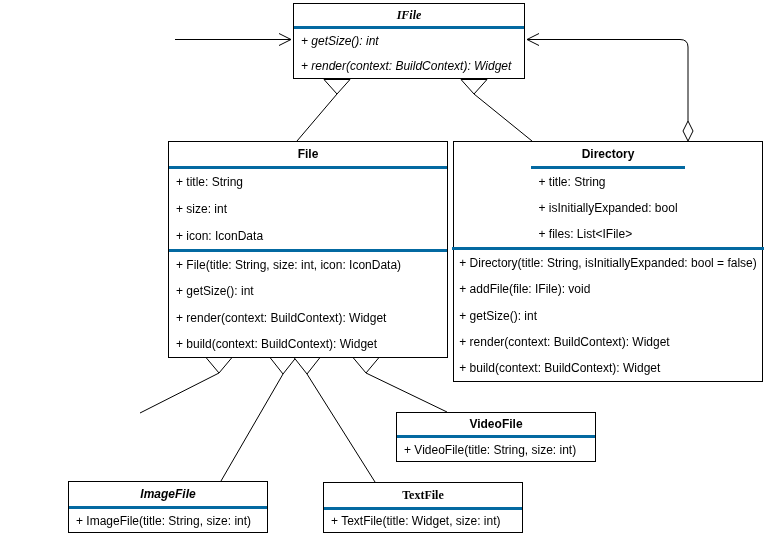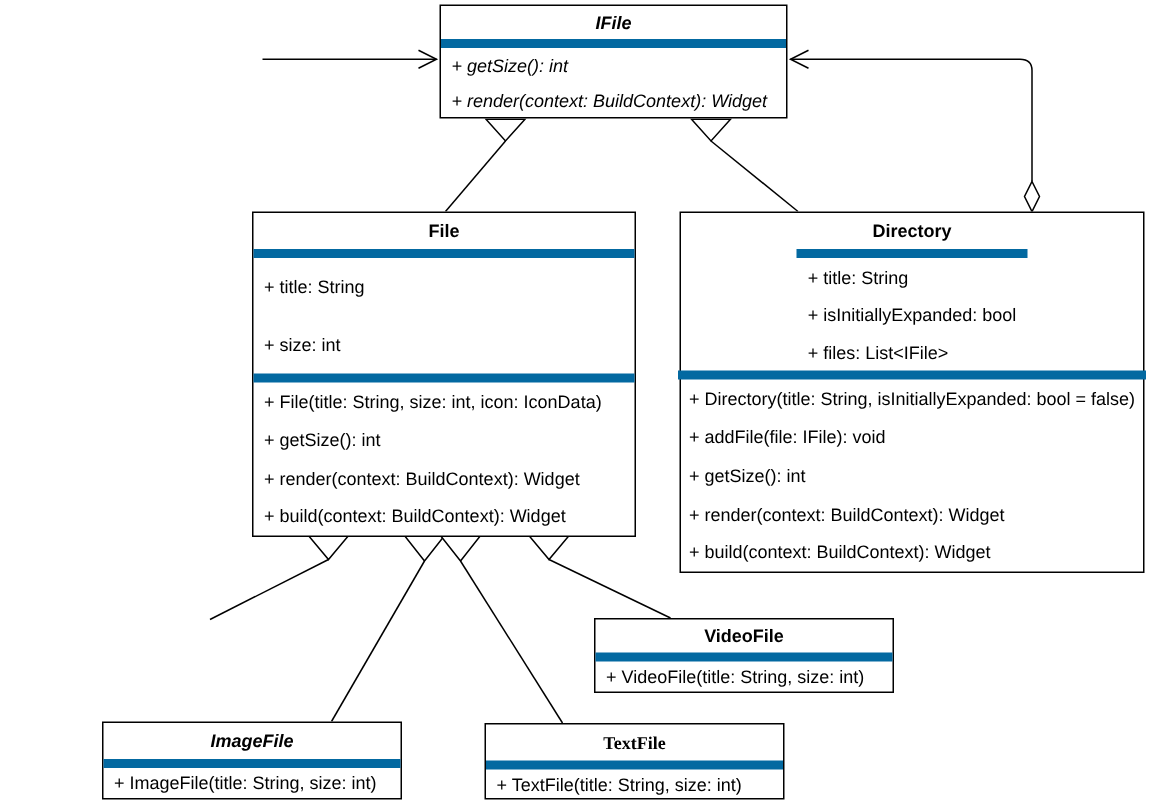--- a/index.html
+++ b/index.html
@@ -51,21 +51,21 @@
   .plain-label {
     flex: 1 1 auto;
     display: flex;
     align-items: center;
     justify-content: center;
     white-space: nowrap;
   }
   .compartment {
     display: flex;
     flex-direction: column;
-    border-top: 6px solid #0369a1;
+    border-top: 3px solid #0369a1;
     flex: 0 0 auto;
     box-sizing: border-box;
   }
   .compartment.fill {
     flex: 1 1 auto;
   }
   .row {
     flex: 1 1 auto;
     display: flex;
     align-items: center;
@@ -121,32 +121,33 @@
     </g>
 
     <g>
       <path class="edge" d="M447,412 L366,373"></path>
       <polygon class="arrowhead-fill" points="353,357.5 379,357.5 366,373"></polygon>
     </g>
   </svg>
 
 
   <div class="uml-class" style="left:293px; top:3px; width:232px; height:76px;">
-    <div class="cls-title italic" style="height:22px;">IFile</div>
+    <div class="cls-title italic" style="height:22px;font-family:Liberation Serif, serif;">IFile</div>
     <div class="compartment fill">
       <div class="row italic">+ getSize(): int</div>
       <div class="row italic">+ render(context: BuildContext): Widget</div>
     </div>
   </div>
 
-  <div class="uml-class" style="left:168px; top:141px; width:256px; height:217px;">
+  <div class="uml-class" style="left:168px; top:141px; width:280px; height:217px;">
     <div class="cls-title" style="height:24px;">File</div>
     <div class="compartment" style="height:83px;">
       <div class="row">+ title: String</div>
       <div class="row">+ size: int</div>
+      <div class="row">+ icon: IconData</div>
     </div>
     <div class="compartment fill">
       <div class="row">+ File(title: String, size: int, icon: IconData)</div>
       <div class="row">+ getSize(): int</div>
       <div class="row">+ render(context: BuildContext): Widget</div>
       <div class="row">+ build(context: BuildContext): Widget</div>
     </div>
   </div>
 
   <div class="uml-class" style="left:453px; top:141px; width:310px; height:241px;align-items:center;">
@@ -176,17 +177,17 @@
   <div class="uml-class" style="left:68px; top:481px; width:200px; height:52px;">
     <div class="cls-title" style="height:24px;font-style:italic;">ImageFile</div>
     <div class="compartment fill">
       <div class="row">+ ImageFile(title: String, size: int)</div>
     </div>
   </div>
 
   <div class="uml-class" style="left:323px; top:482px; width:200px; height:51px;">
     <div class="cls-title" style="height:24px;font-family:Liberation Serif, serif;">TextFile</div>
     <div class="compartment fill">
-      <div class="row">+ TextFile(title: String, size: int)</div>
+      <div class="row">+ TextFile(title: Widget, size: int)</div>
     </div>
   </div>
 
 </div>
 
 </body></html>

